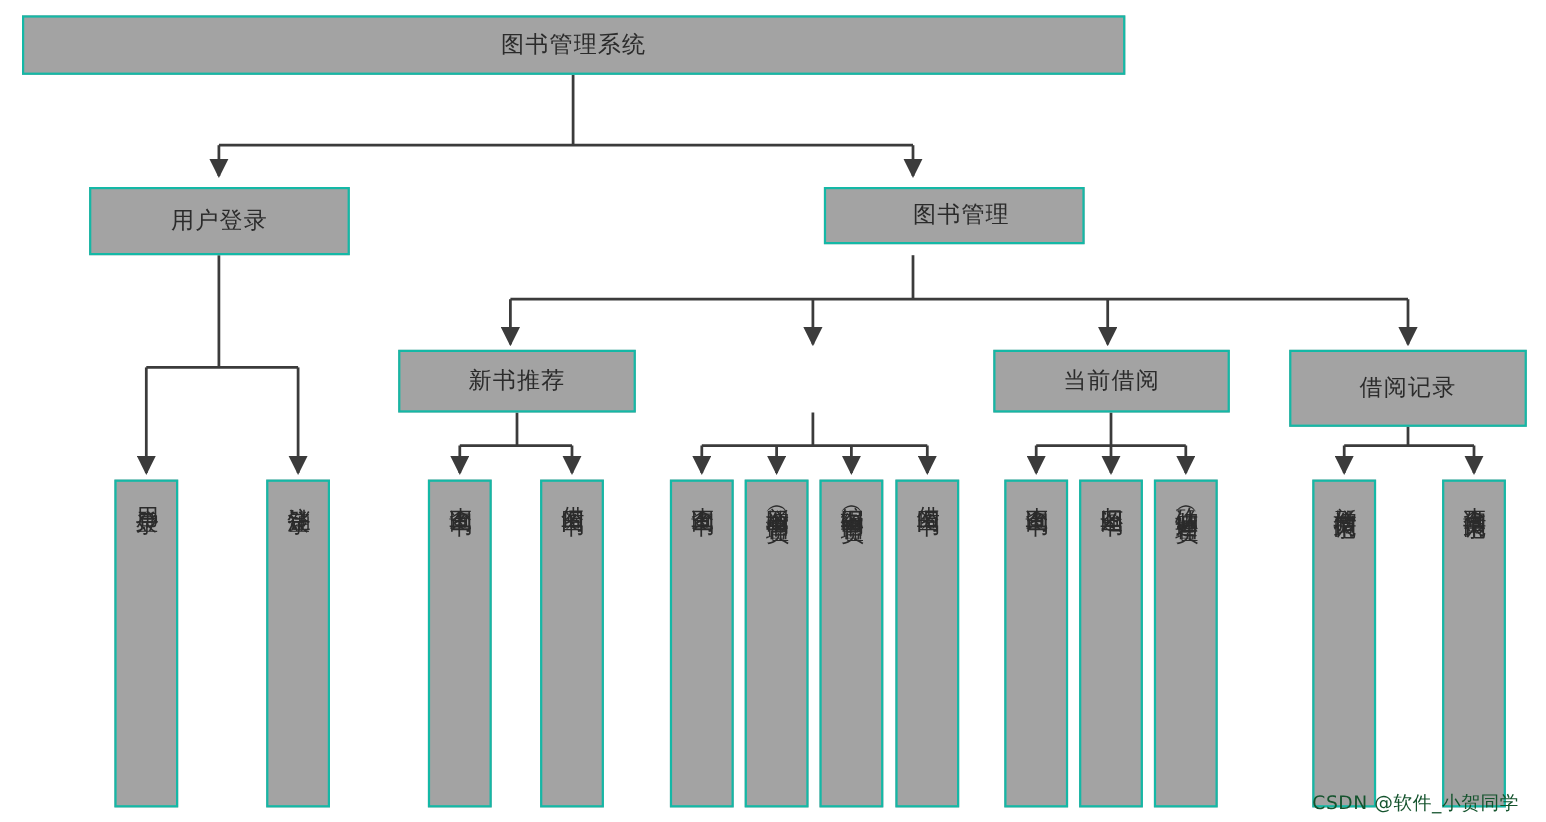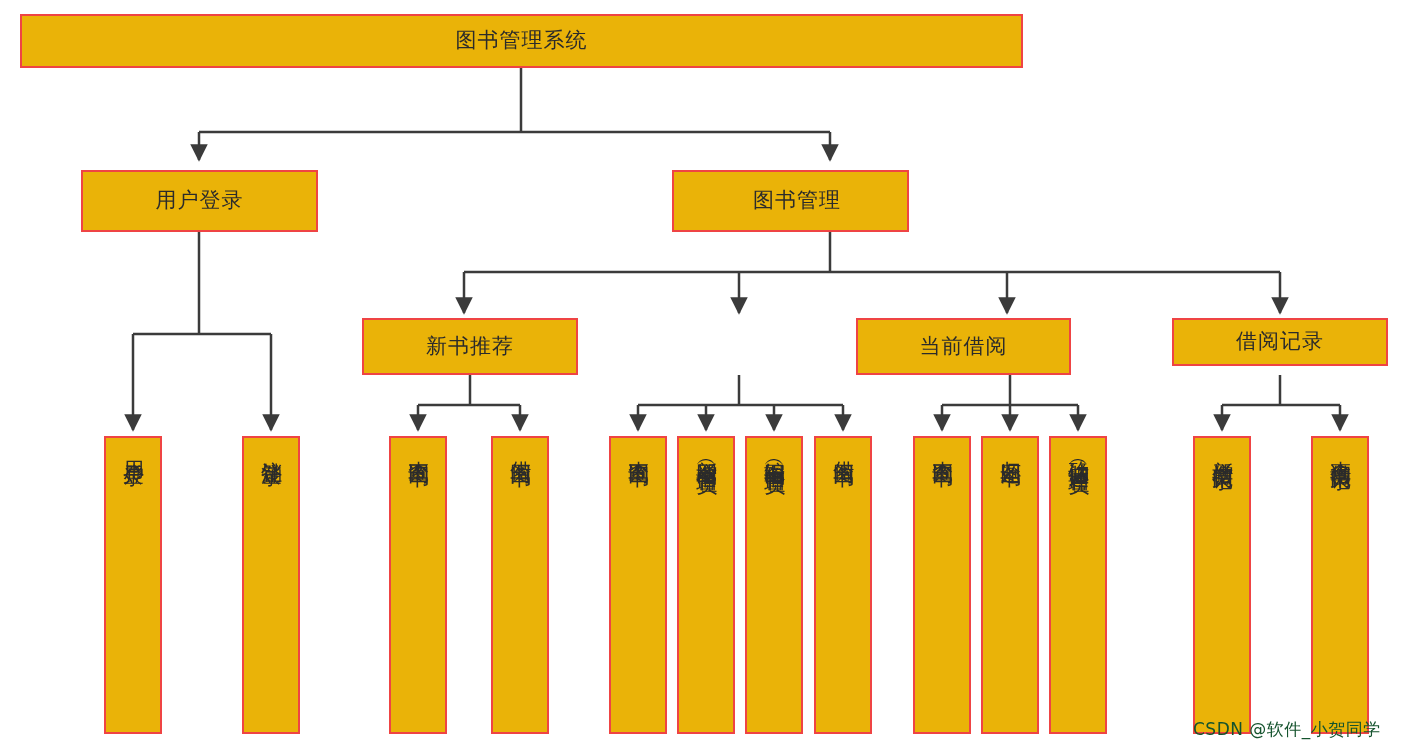--- a/index.html
+++ b/index.html
@@ -19,22 +19,22 @@
     position: absolute;
     left: 0;
     top: 0;
     width: 1405px;
     height: 747px;
     pointer-events: none;
   }
   .node {
     position: absolute;
     box-sizing: border-box;
-    background: #eab308;
-    border: 2px solid #ef4444;
+    background: #a3a3a3;
+    border: 2px solid #14b8a6;
     display: flex;
     align-items: center;
     justify-content: center;
   }
   .node.horiz {
     font-size: 21px;
     color: #2b2b2b;
     letter-spacing: 1px;
     line-height: 1.1;
   }
@@ -115,31 +115,31 @@
     </g>
   </svg>
 
   <div class="node horiz" style="left:20px; top:14px; width:1003px; height:54px;">
     <span>图书管理系统</span>
   </div>
 
   <div class="node horiz" style="left:81px; top:170px; width:237px; height:62px;">
     <span>用户登录</span>
   </div>
-  <div class="node horiz" style="left:672px; top:170px; width:237px; height:62px;padding-left:13px;">
+  <div class="node horiz" style="left:749px; top:170px; width:237px; height:52px;padding-left:13px;">
     <span>图书管理</span>
   </div>
 
   <div class="node horiz" style="left:362px; top:318px; width:216px; height:57px;justify-content:center;">
     <span>新书推荐</span>
   </div>
-  <div class="node horiz" style="left:856px; top:318px; width:215px; height:57px;">
+  <div class="node horiz" style="left:903px; top:318px; width:215px; height:57px;">
     <span>当前借阅</span>
   </div>
-  <div class="node horiz" style="left:1172px; top:318px; width:216px; height:48px;">
+  <div class="node horiz" style="left:1172px; top:318px; width:216px; height:70px;">
     <span>借阅记录</span>
   </div>
 
   <div class="node vert" style="left:104px; top:436px; width:58px; height:298px;">
     <span class="vlabel">用户登录</span>
   </div>
   <div class="node vert" style="left:242px; top:436px; width:58px; height:298px;">
     <span class="vlabel">注销登录</span>
   </div>
 

